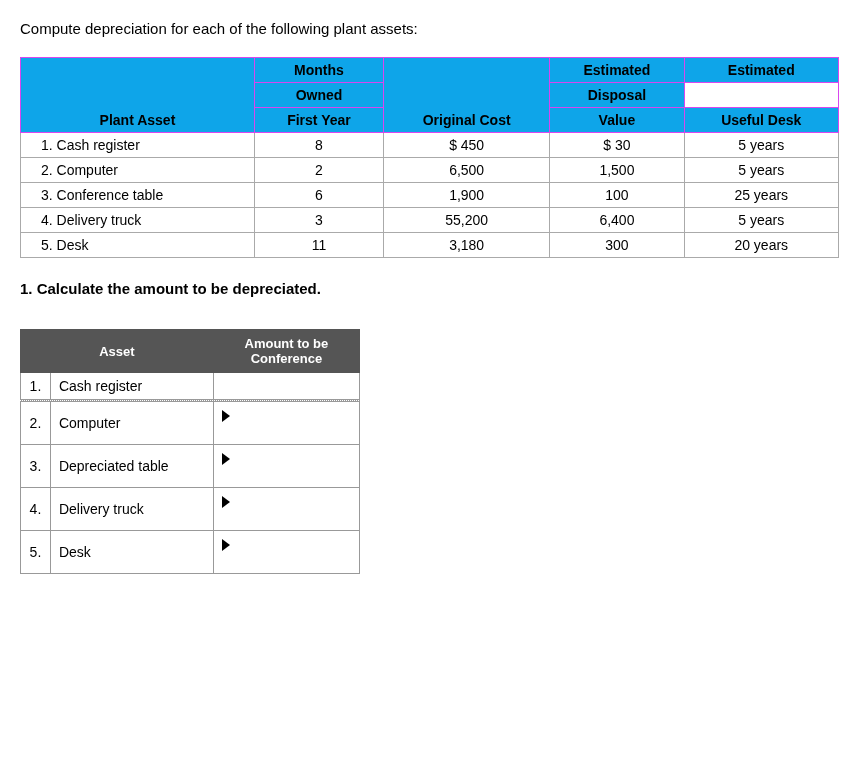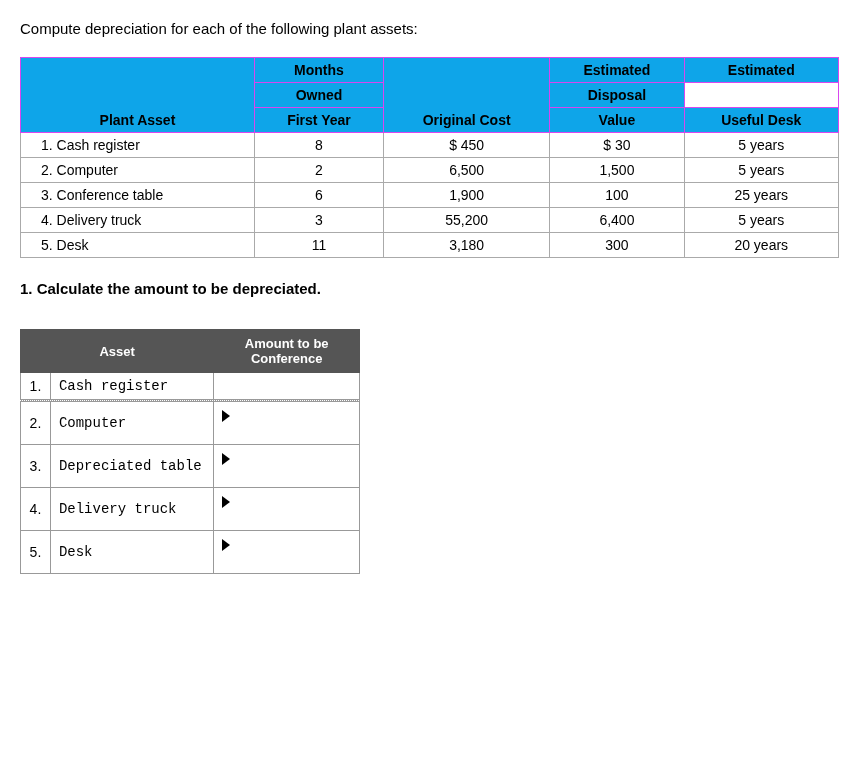--- a/index.html
+++ b/index.html
@@ -64,21 +64,20 @@
       padding: 5px 8px;
       background: #fff;
     }
     .input-table td:first-child {
       width: 30px;
       text-align: center;
       background: #fff;
     }
     .input-table td:nth-child(2) {
       width: 168px;
-      font-family: Liberation Mono, monospace;
     }
     .input-table td:nth-child(3) {
       width: 150px;
       min-height: 24px;
     }
     .input-table .row-num {
       font-weight: normal;
     }
     .dotted-line {
       border-top: 1px dotted #999;

